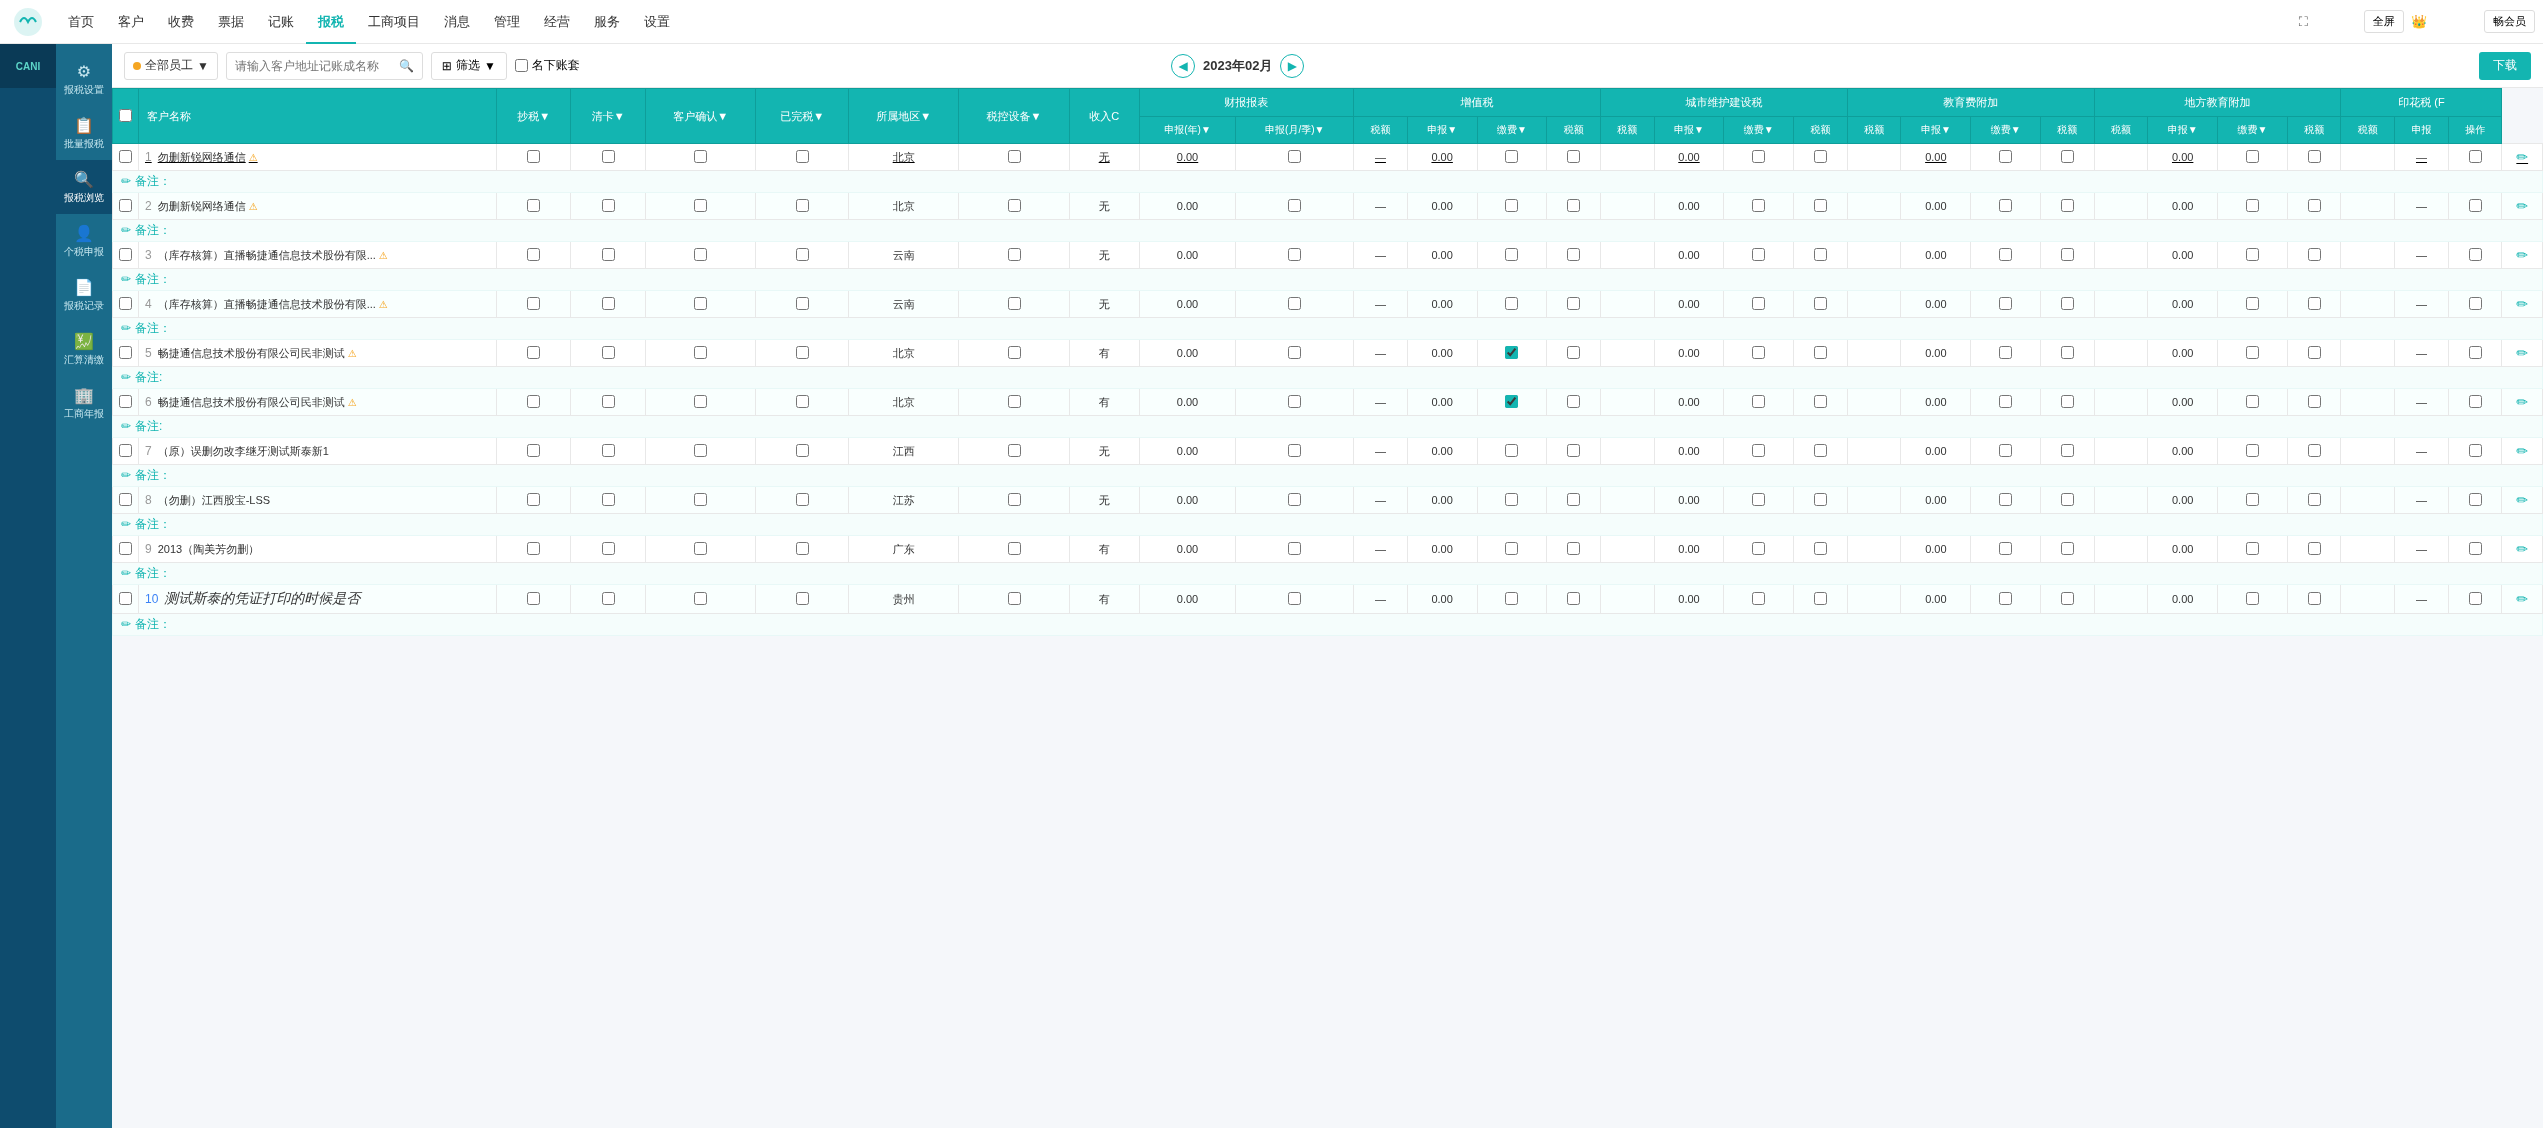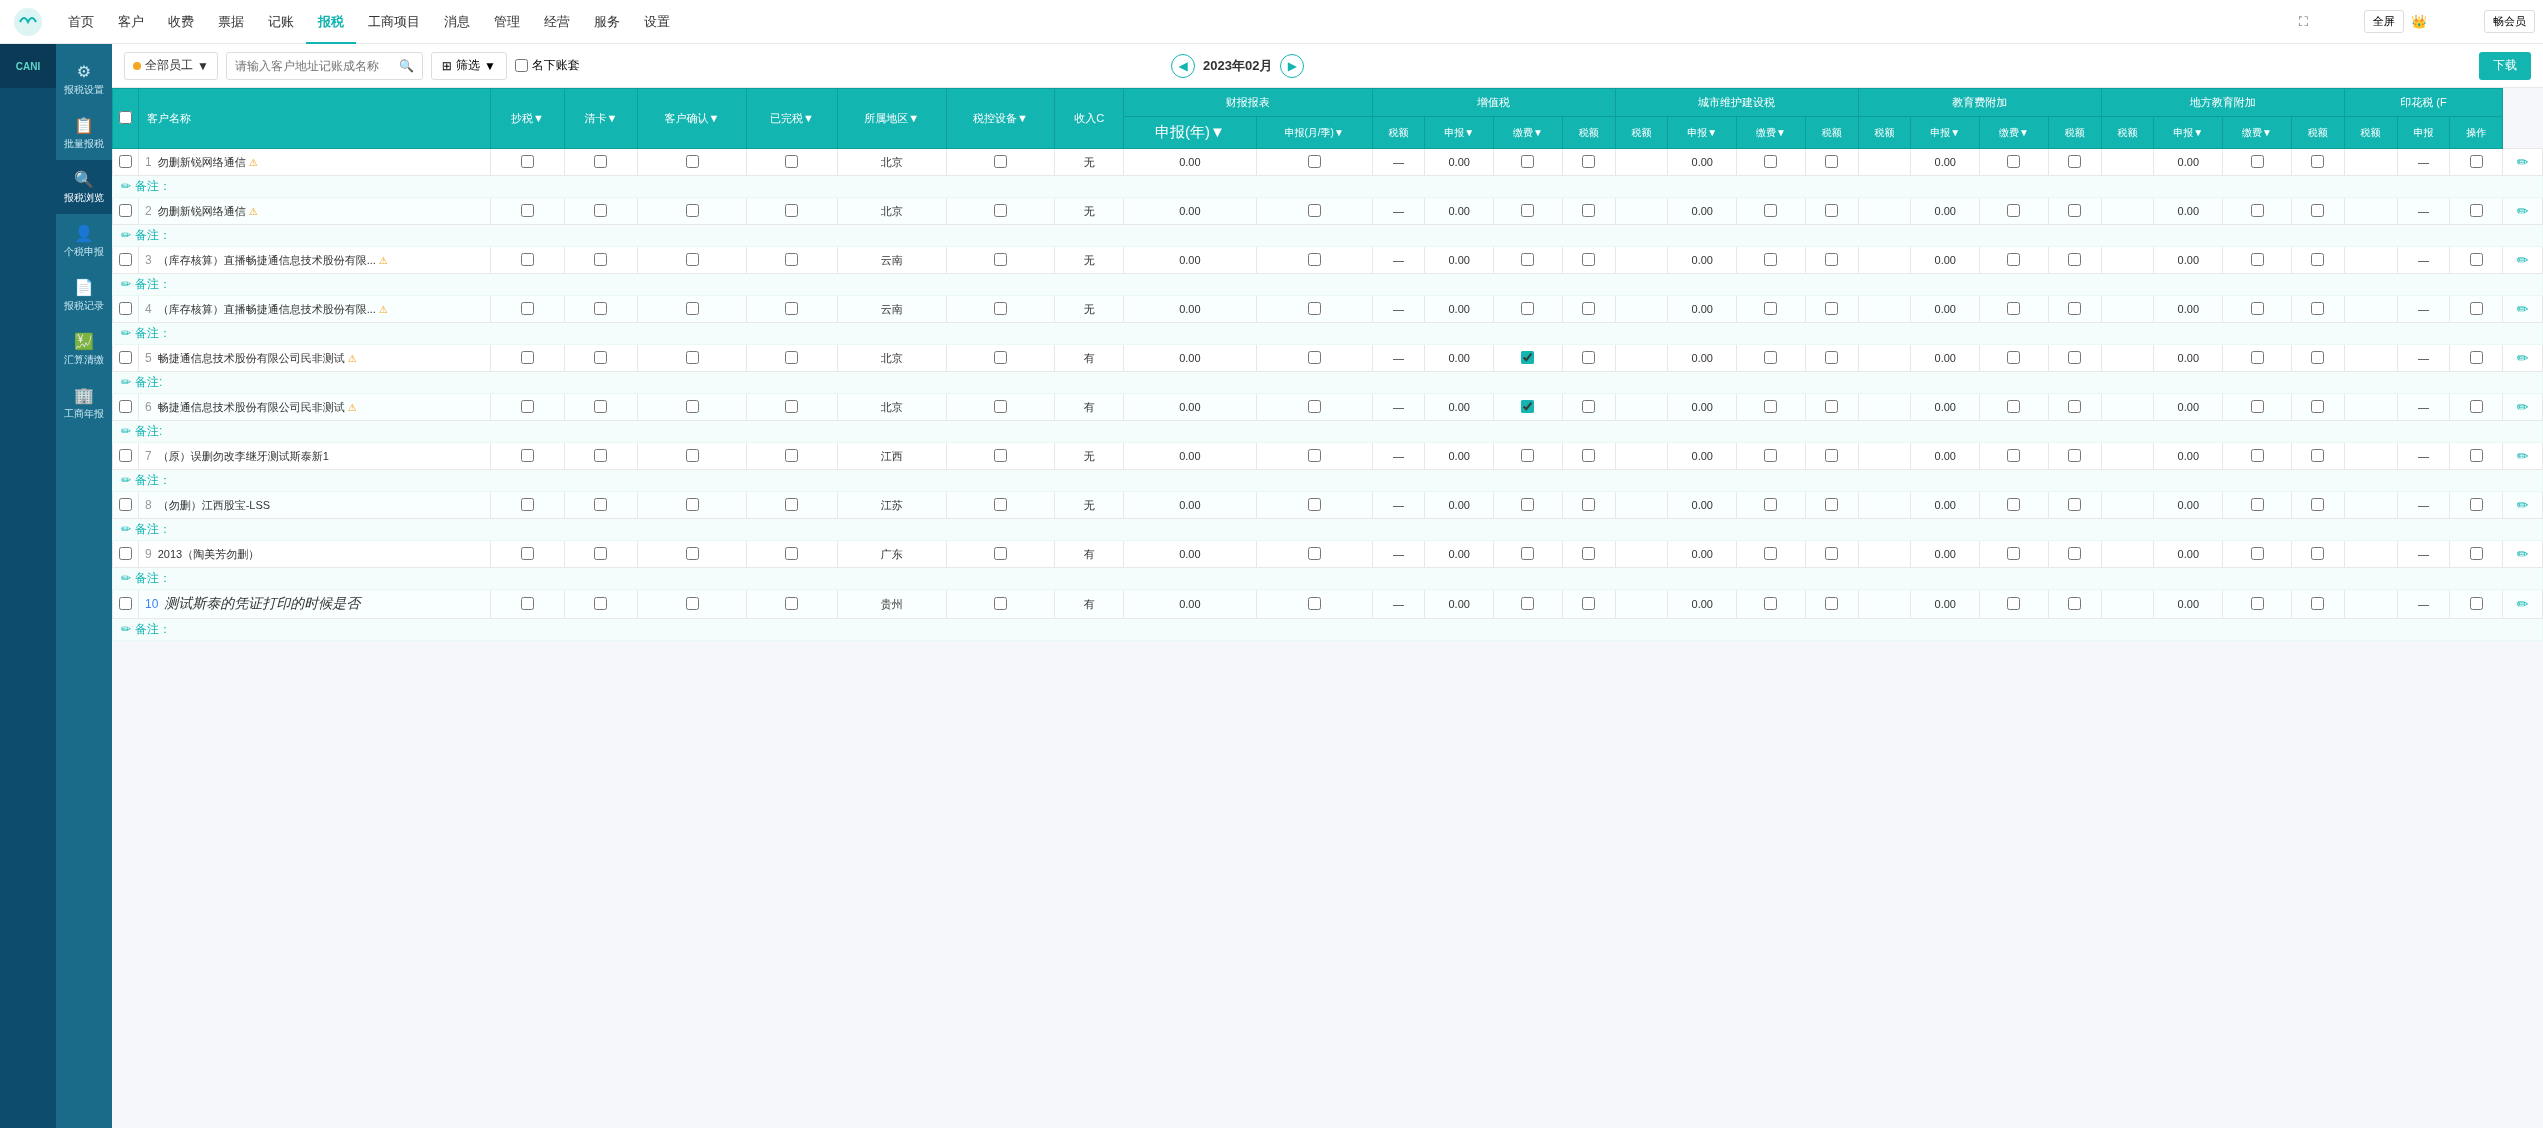--- a/index.html
+++ b/index.html
@@ -350,21 +350,21 @@
               <th colspan="4">城市维护建设税</th>
 
               <th colspan="4">教育费附加</th>
 
               <th colspan="4">地方教育附加</th>
 
               <th colspan="3">印花税 (F</th>
             </tr>
             <tr>
 
-              <th style="font-size:15px;margin-top:31px;">申报(年)▼</th>
+              <th style="font-size:10px;margin-top:31px;">申报(年)▼</th>
               <th style="font-size:10px;">申报(月/季)▼</th>
 
               <th style="font-size:10px;">税额</th>
               <th style="font-size:10px;">申报▼</th>
               <th style="font-size:10px;">缴费▼</th>
               <th style="font-size:10px;">税额</th>
 
               <th style="font-size:10px;">税额</th>
               <th style="font-size:10px;">申报▼</th>
               <th style="font-size:10px;">缴费▼</th>
@@ -379,21 +379,21 @@
               <th style="font-size:10px;">申报▼</th>
               <th style="font-size:10px;">缴费▼</th>
               <th style="font-size:10px;">税额</th>
 
               <th style="font-size:10px;">税额</th>
               <th style="font-size:10px;">申报</th>
               <th style="font-size:10px;">操作</th>
             </tr>
           </thead>
           <tbody id="table-body">
-          <tr class="data-row" style="background: rgb(255, 255, 255);">
+          <tr class="data-row" style="background: rgb(255, 255, 255); text-decoration: underline;">
                 <td style="text-align: center;"><input type="checkbox" class="teal-check" style=""></td>
                 <td style="text-align: left; padding-left: 6px; max-width: 220px;"><span style="color:#999; margin-right:6px;">1</span><span style="font-size:11px;">勿删新锐网络通信</span><span style="color:#f5a623; margin-left:3px; font-size:10px;">⚠</span></td>
                 <td><input type="checkbox" class="teal-check" style=""></td>
                 <td><input type="checkbox" class="teal-check" style=""></td>
                 <td><input type="checkbox" class="teal-check" style=""></td>
                 <td><input type="checkbox" class="teal-check" style=""></td>
                 <td>北京</td>
                 <td><input type="checkbox" class="teal-check" style=""></td>
                 <td>无</td>
                 <td>0.00</td>

